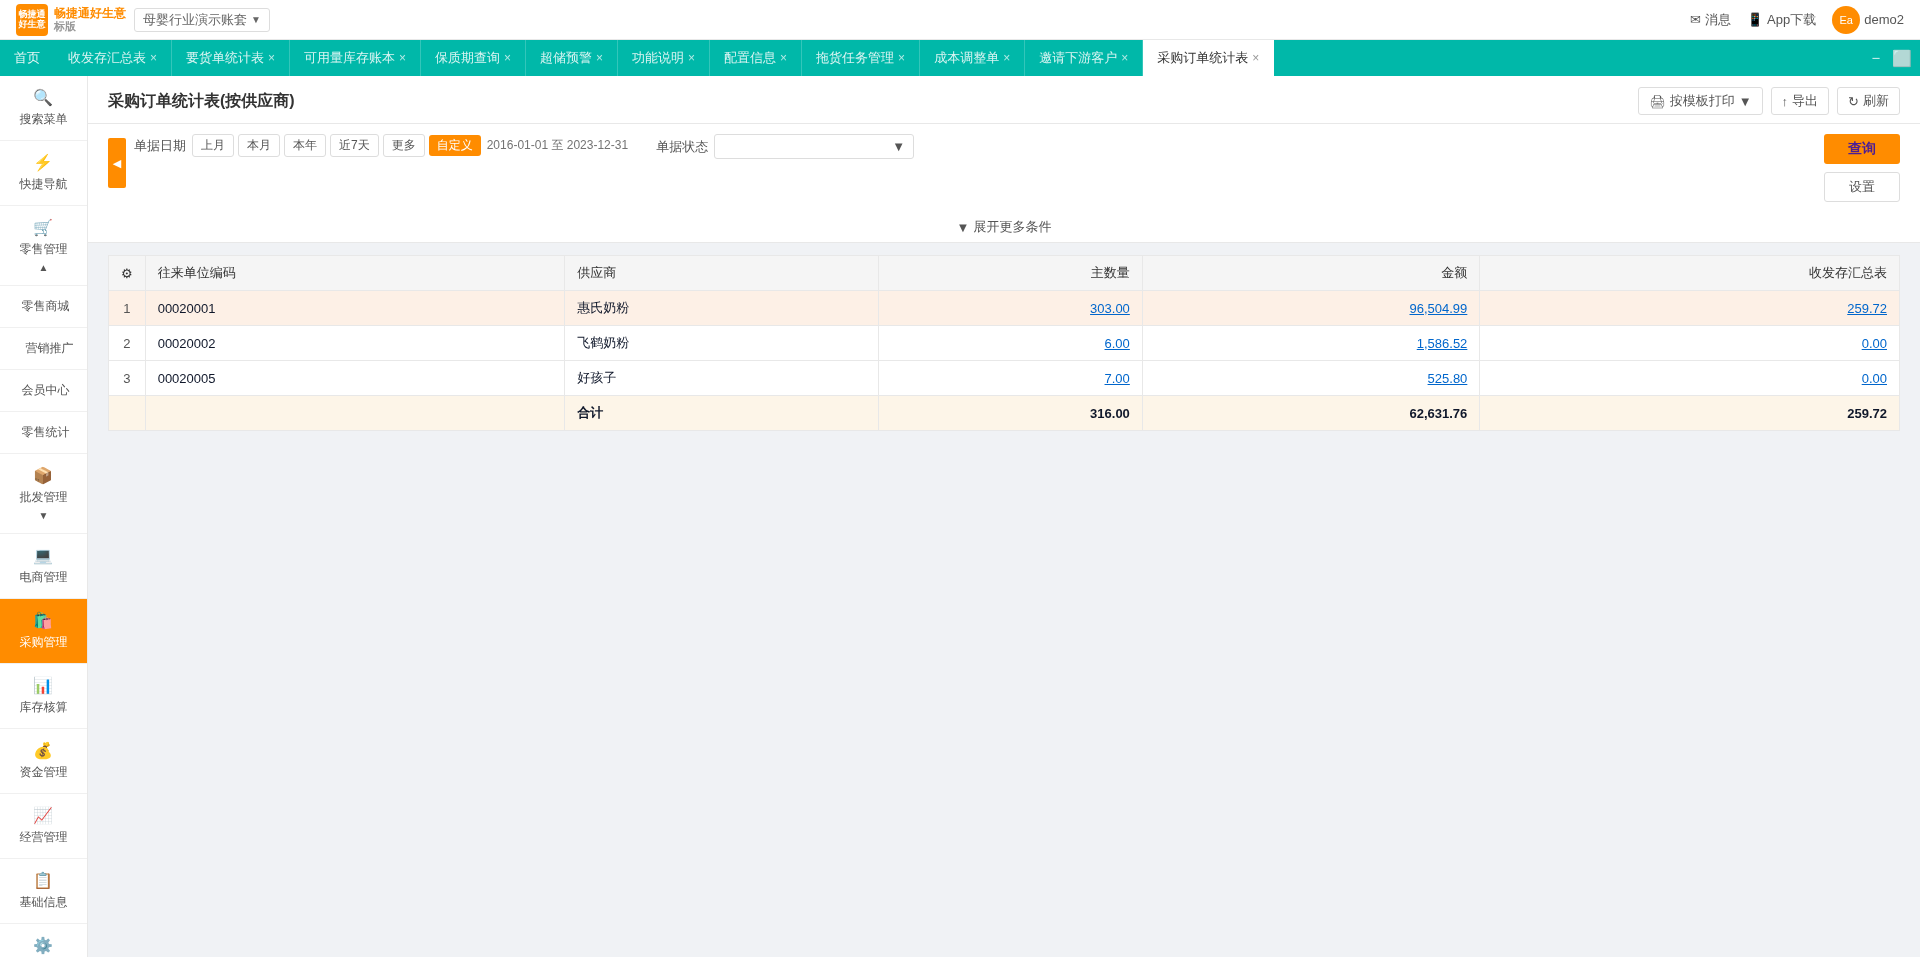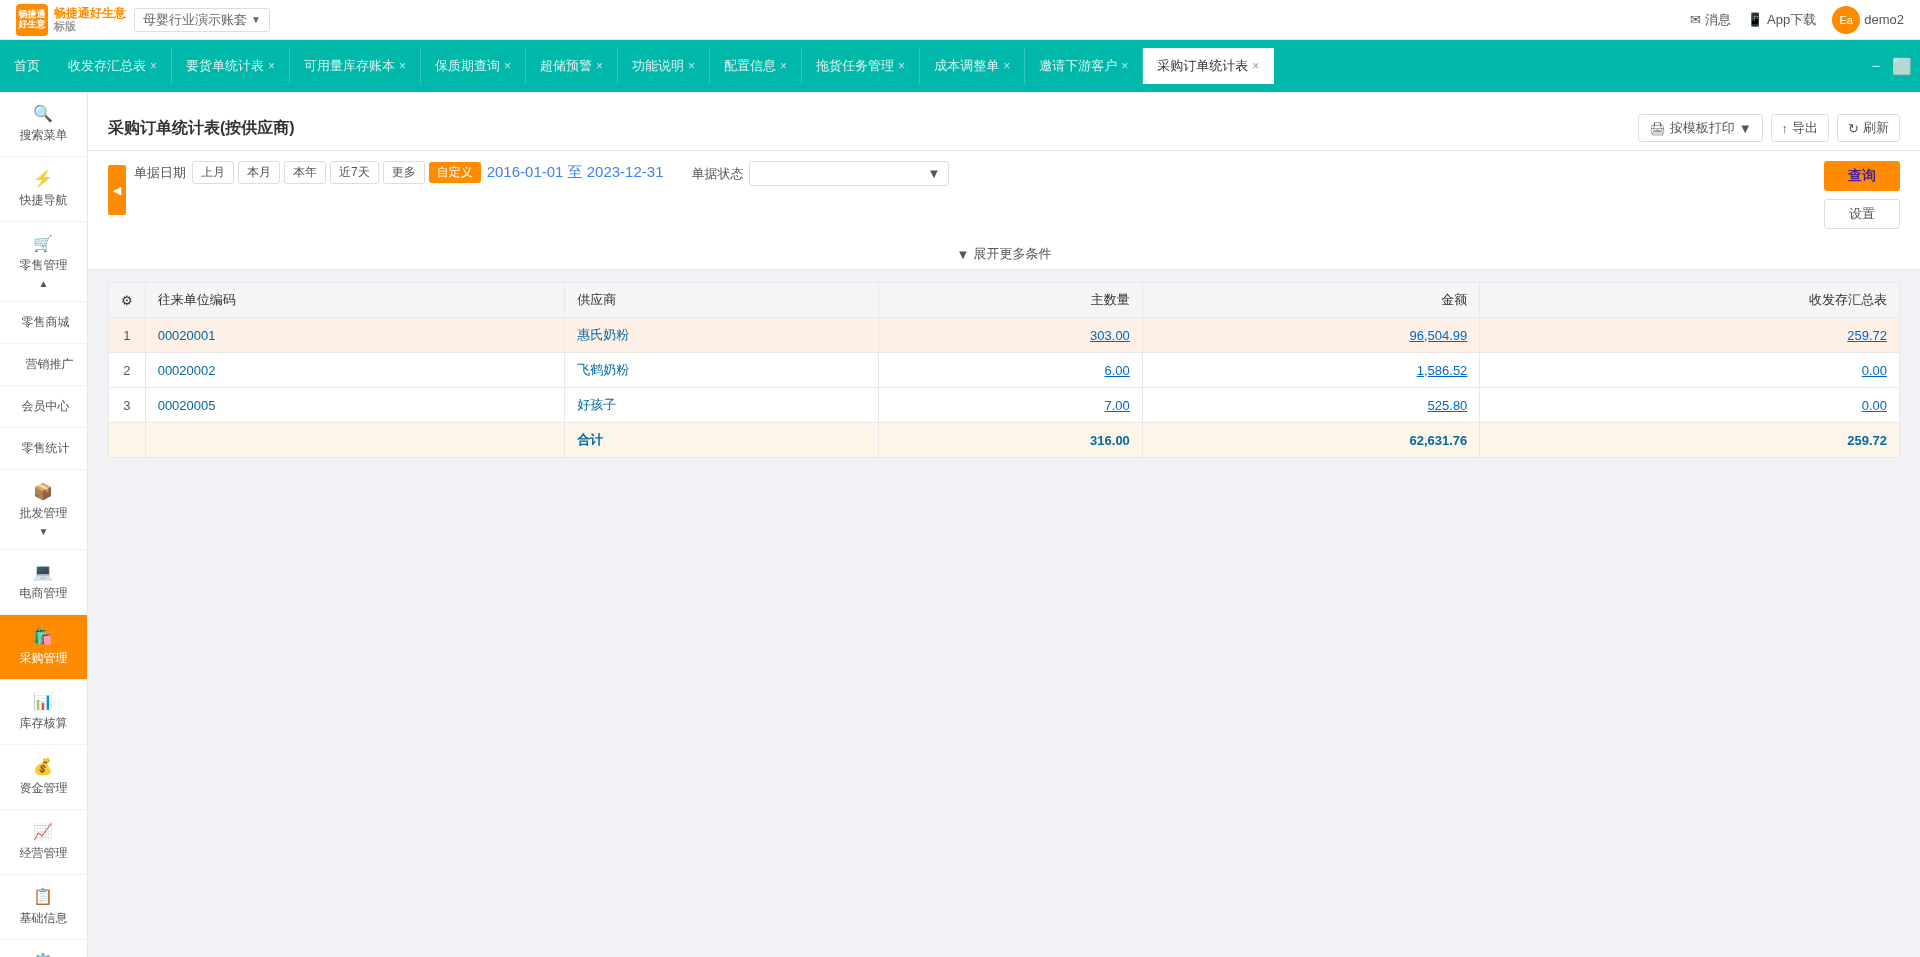--- a/index.html
+++ b/index.html
@@ -10,21 +10,21 @@
     .top-bar-left { display: flex; align-items: center; gap: 8px; }
     .logo-area { display: flex; align-items: center; gap: 6px; }
     .logo-icon { width: 32px; height: 32px; background: #ff8c00; border-radius: 4px; display: flex; align-items: center; justify-content: center; color: white; font-size: 10px; font-weight: bold; }
     .logo-text { color: #ff8c00; font-size: 12px; font-weight: bold; line-height: 1.2; }
     .top-bar-dropdown { display: flex; align-items: center; gap: 4px; color: #666; font-size: 13px; cursor: pointer; border: 1px solid #ddd; padding: 2px 8px; border-radius: 3px; }
     .top-bar-right { display: flex; align-items: center; gap: 16px; color: #555; font-size: 13px; }
     .top-bar-right-item { display: flex; align-items: center; gap: 4px; cursor: pointer; }
     .user-avatar { width: 28px; height: 28px; border-radius: 50%; background: #ff8c00; display: flex; align-items: center; justify-content: center; color: white; font-size: 11px; }
 
     
-    .nav-tabs { background: #00b8a9; display: flex; align-items: center; height: 52px; overflow-x: auto; flex-shrink: 0; }
+    .nav-tabs { background: #00b8a9; display: flex; align-items: center; height: 36px; overflow-x: auto; flex-shrink: 0; }
     .nav-tabs::-webkit-scrollbar { display: none; }
     .nav-tab { display: flex; align-items: center; gap: 4px; padding: 13px 14px; height: 36px; color: rgba(255,255,255,0.85); font-size: 13px; cursor: pointer; white-space: nowrap; border-right: 1px solid rgba(255,255,255,0.2); flex-shrink: 0; }
     .nav-tab.active { background: #fff; color: #333; }
     .nav-tab .close-btn { color: rgba(255,255,255,0.7); font-size: 12px; }
     .nav-tab.active .close-btn { color: #999; }
     .nav-tab-home { padding: 0 14px; height: 36px; display: flex; align-items: center; color: rgba(255,255,255,0.9); font-size: 13px; cursor: pointer; }
     .nav-close-icons { display: flex; align-items: center; gap: 8px; margin-left: auto; padding: 0 8px; }
     .nav-close-icons span { color: rgba(255,255,255,0.8); cursor: pointer; font-size: 16px; }
 
     
@@ -36,42 +36,42 @@
     .sidebar::-webkit-scrollbar-thumb { background: #ddd; }
     .sidebar-item { display: flex; flex-direction: column; align-items: center; padding: 12px 4px; cursor: pointer; border-bottom: 1px solid #f0f0f0; color: #555; font-size: 12px; gap: 4px; }
     .sidebar-item.active { background: #ff8c00; color: #fff; }
     .sidebar-item.active .sidebar-icon { color: #fff; }
     .sidebar-icon { font-size: 16px; }
 
     
     .content { flex: 1; display: flex; flex-direction: column; overflow: hidden; background: #f0f2f5; }
 
     
-    .page-header { background: #fff; padding: 22px 20px 8px; border-bottom: 1px solid #e8e8e8; display: flex; align-items: center; justify-content: space-between; }
+    .page-header { background: #fff; padding: 11px 20px 8px; border-bottom: 1px solid #e8e8e8; display: flex; align-items: center; justify-content: space-between; }
     .page-title { font-size: 16px; font-weight: bold; color: #333; }
     .page-actions { display: flex; align-items: center; gap: 8px; }
     .btn-template { display: flex; align-items: center; gap: 4px; border: 1px solid #ddd; background: #fff; color: #555; padding: 4px 10px; border-radius: 3px; cursor: pointer; font-size: 13px; }
     .btn-export { display: flex; align-items: center; gap: 4px; border: 1px solid #ddd; background: #fff; color: #555; padding: 4px 10px; border-radius: 3px; cursor: pointer; font-size: 13px; }
     .btn-refresh { display: flex; align-items: center; gap: 4px; border: 1px solid #ddd; background: #fff; color: #555; padding: 4px 10px; border-radius: 3px; cursor: pointer; font-size: 13px; }
     .filter-label { color: #555; font-size: 13px; white-space: nowrap; }
     .date-btn { padding: 2px 8px; border: 1px solid #ddd; background: #fff; border-radius: 3px; cursor: pointer; font-size: 12px; color: #555; }
     .date-custom { background: #ff8c00; color: #fff; padding: 2px 8px; border-radius: 3px; font-size: 12px; border: none; cursor: pointer; }
     .date-range { color: #555; font-size: 12px; }
     .filter-select { border: 1px solid #ddd; border-radius: 3px; padding: 4px 8px; font-size: 13px; color: #555; min-width: 180px; background: #fff; cursor: pointer; display: flex; align-items: center; justify-content: space-between; }
     .filter-input { border: 1px solid #ddd; border-radius: 3px; padding: 4px 8px; font-size: 13px; color: #999; min-width: 200px; }
     .filter-more-btn { display: flex; align-items: center; justify-content: center; gap: 4px; cursor: pointer; color: #555; font-size: 13px; background: #fff; border: none; }
     .expand-row { display: flex; justify-content: center; padding: 6px 0; background: #fff; border-bottom: 1px solid #e8e8e8; }
     .btn-query { background: #ff8c00; color: #4c1d95; border: none; padding: 6px 20px; border-radius: 3px; cursor: pointer; font-size: 14px; font-weight: bold; }
     .btn-settings { background: #fff; color: #555; border: 1px solid #ddd; padding: 5px 16px; border-radius: 3px; cursor: pointer; font-size: 13px; margin-top: 4px; }
 
     
     .table-container { flex: 1; overflow: auto; padding: 12px 20px; }
     .data-table { width: 100%; border-collapse: collapse; background: #fff; }
     .data-table th { background: #f5f5f5; border: 1px solid #e8e8e8; padding: 8px 12px; text-align: left; font-size: 13px; font-weight: normal; color: #333; white-space: nowrap; }
-    .data-table td { border: 1px solid #e8e8e8; padding: 8px 12px; font-size: 13px; color: #0369a1; }
+    .data-table td { border: 1px solid #e8e8e8; padding: 8px 12px; font-size: 13px; color: #0f172a; }
     .data-table tr.selected td { background: #fdf0e6; }
     .data-table .amount-col { text-align: right; color: #0066cc; text-decoration: underline; cursor: pointer; }
     .data-table .index-col { text-align: center; color: #555; }
     .gear-icon-cell { text-align: center; }
     .footer-row td { background: #fdf5e8; font-weight: bold; border: 1px solid #e8e8e8; }
 
     .filter-container { background: #fff; padding: 10px 20px; }
     .filter-main { display: flex; align-items: flex-start; gap: 0; }
     .filter-fields { flex: 1; display: flex; align-items: center; gap: 16px; flex-wrap: wrap; }
     .filter-actions { display: flex; flex-direction: column; gap: 4px; margin-left: 8px; }
@@ -263,21 +263,21 @@
             <div style="display:flex;align-items:center;gap:6px;">
               <span class="filter-label">单据日期</span>
               <div style="display:flex;align-items:center;gap:4px;">
                 <button class="date-btn">上月</button>
                 <button class="date-btn">本月</button>
                 <button class="date-btn">本年</button>
                 <button class="date-btn">近7天</button>
                 <button class="date-btn">更多</button>
                 <button class="date-custom">自定义</button>
               </div>
-              <span class="date-range" style="font-size:15px;color:#3b82f6;">2016-01-01 至 2023-12-31</span>
+              <span class="date-range" style="font-size:12px;color:#737373;">2016-01-01 至 2023-12-31</span>
             </div>
             <div style="display:flex;align-items:center;gap:6px;margin-left:20px;justify-content:flex-end;">
               <span class="filter-label">单据状态</span>
               <div class="filter-select" style="min-width:200px;">
                 <span></span>
                 <span>▼</span>
               </div>
             </div>
           </div>
         </div>

